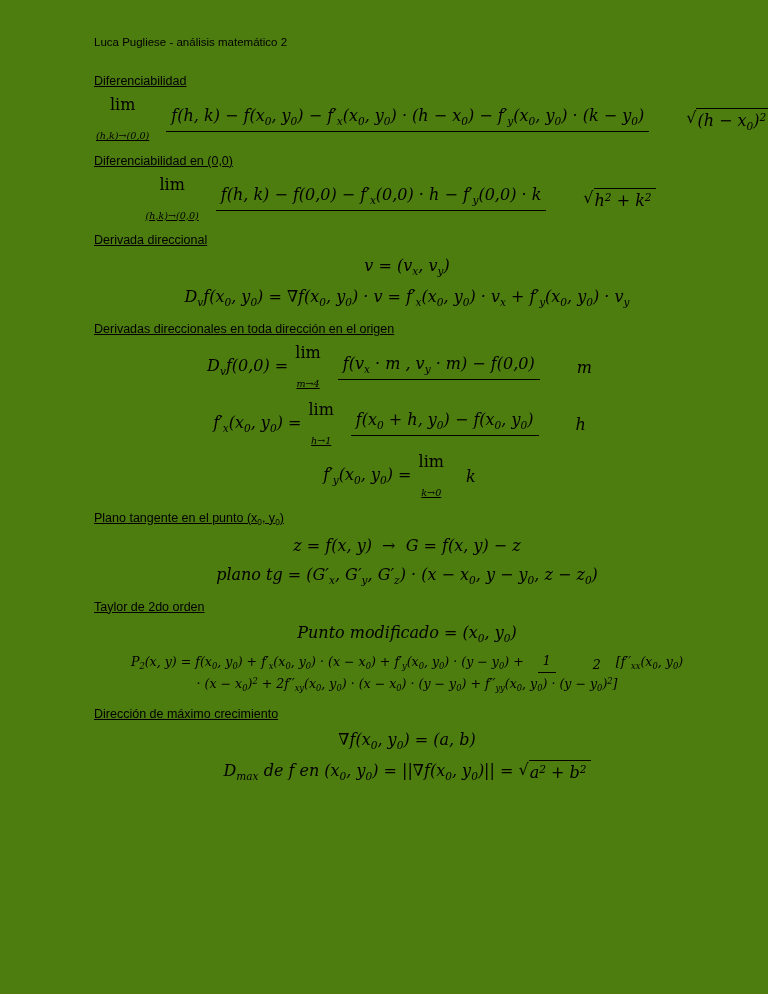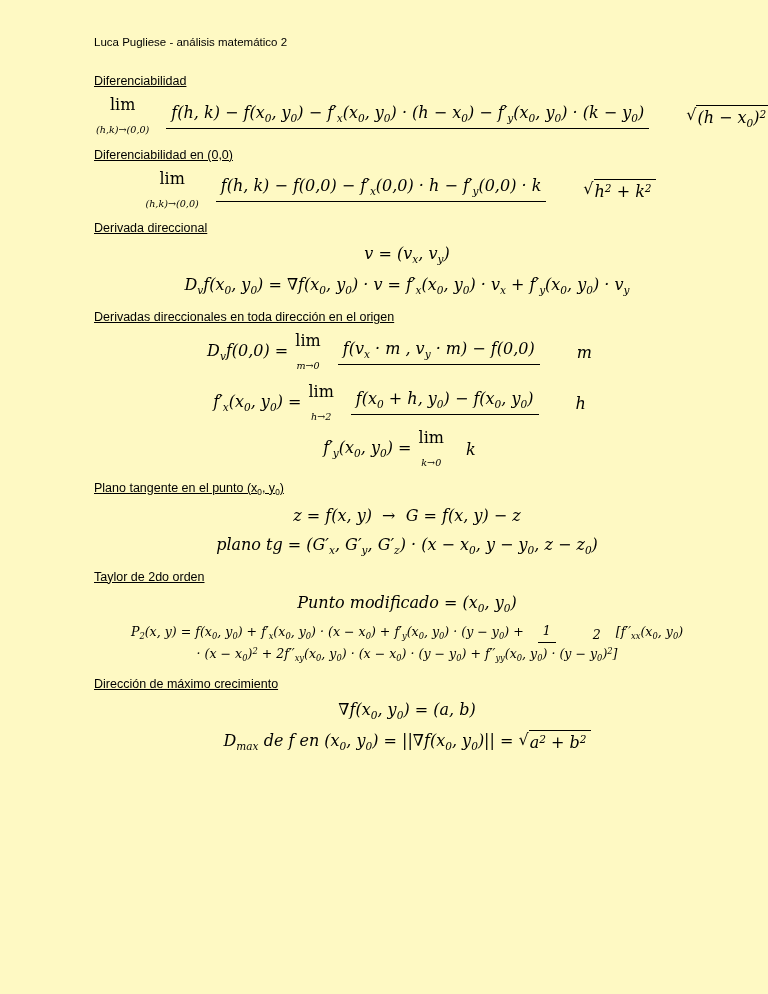--- a/index.html
+++ b/index.html
@@ -1,18 +1,18 @@
 <!DOCTYPE html>
 <html><head>
 <meta charset="utf-8">
 <style>
   * { box-sizing: border-box; }
   html, body { margin: 0; padding: 0; background: #ffffff; }
   .page {
-    width: 768px; height: 994px; margin: 0 auto; background: #fef9c3;
+    width: 768px; height: 994px; margin: 0 auto; background: #4d7c0f;
     padding: 36px 48px 20px 94px;
     font-family: "Liberation Sans", "DejaVu Sans", sans-serif;
     color: #000; overflow: hidden; position: relative;
   }
   .doc-header { font-size: 11.5px; margin-bottom: 26px; }
   .section { margin-top: 13px; }
   .section-heading { font-size: 12.5px; text-decoration: underline; margin-bottom: 4px; margin-top: 9px; }
   .formula {
     font-family: "DejaVu Serif", "Liberation Serif", serif;
     font-style: italic; font-size: 16px; text-align: center;
@@ -25,21 +25,21 @@
     display: inline-flex; flex-direction: row; align-items: center;
     vertical-align: middle; margin: 0 10px; text-align: center; gap: 32px;
   }
   .frac .num { display: block; padding: 0 5px 3px; border-bottom: 1.3px solid #000; }
   .frac .den { display: block; padding: 3px 5px 0; }
   .under {
     display: inline-flex; flex-direction: column; align-items: center;
     vertical-align: middle; margin: 0 7px 0 2px;
   }
   .under .main { font-style: normal; line-height: 1; }
-  .under .usub { font-size: 60%; margin-top: 12px; line-height: 1; }
+  .under .usub { font-size: 60%; margin-top: 18px; line-height: 1; text-decoration: underline; }
   .sqrt { display: inline-flex; align-items: flex-start; vertical-align: middle; }
   .sqrt .rad { font-style: normal; line-height: 1.2; }
   .sqrt .bar { border-top: 1.3px solid #000; padding: 1px 4px 0 1px; line-height: 1.35; }
   .mtext { white-space: pre; }
 </style>
 </head>
 <body>
 
 <div class="page">
   <div class="doc-header">Luca Pugliese - análisis matemático 2</div>
@@ -72,30 +72,30 @@
       </section>
       <section class="section">
         <div class="section-heading"><span class="mtext">Derivada direccional</span></div>
         <div class="formula"><span class="mtext">v = (v</span><span class="msub">x</span><span class="mtext">, v</span><span class="msub">y</span><span class="mtext">)</span></div>
         <div class="formula"><span class="mtext">D</span><span class="msub">v</span><span class="mtext">f(x</span><span class="msub">0</span><span class="mtext">, y</span><span class="msub">0</span><span class="mtext">) = ∇f(x</span><span class="msub">0</span><span class="mtext">, y</span><span class="msub">0</span><span class="mtext">) · v = f′</span><span class="msub">x</span><span class="mtext">(x</span><span class="msub">0</span><span class="mtext">, y</span><span class="msub">0</span><span class="mtext">) · v</span><span class="msub">x</span><span class="mtext"> + f′</span><span class="msub">y</span><span class="mtext">(x</span><span class="msub">0</span><span class="mtext">, y</span><span class="msub">0</span><span class="mtext">) · v</span><span class="msub">y</span></div>
       </section>
       <section class="section">
         <div class="section-heading"><span class="mtext">Derivadas direccionales en toda dirección en el origen</span></div>
         <div class="formula"><span class="mtext">D</span><span class="msub">v</span><span class="mtext">f(0,0) = </span><span class="under">
             <span class="main">lim</span>
-            <span class="usub">m→0</span>
+            <span class="usub">m→4</span>
           </span><span class="frac">
             <span class="num"><span class="mtext">f(v</span><span class="msub">x</span><span class="mtext"> · m , v</span><span class="msub">y</span><span class="mtext"> · m) − f(0,0)</span></span>
             <span class="den"><span class="mtext">m</span></span>
           </span></div>
       </section>
       <section class="section">
         <div class="formula"><span class="mtext">f′</span><span class="msub">x</span><span class="mtext">(x</span><span class="msub">0</span><span class="mtext">, y</span><span class="msub">0</span><span class="mtext">) = </span><span class="under">
             <span class="main">lim</span>
-            <span class="usub">h→2</span>
+            <span class="usub">h→1</span>
           </span><span class="frac">
             <span class="num"><span class="mtext">f(x</span><span class="msub">0</span><span class="mtext"> + h, y</span><span class="msub">0</span><span class="mtext">) − f(x</span><span class="msub">0</span><span class="mtext">, y</span><span class="msub">0</span><span class="mtext">)</span></span>
             <span class="den"><span class="mtext">h</span></span>
           </span></div>
         <div class="formula"><span class="mtext">f′</span><span class="msub">y</span><span class="mtext">(x</span><span class="msub">0</span><span class="mtext">, y</span><span class="msub">0</span><span class="mtext">) = </span><span class="under">
             <span class="main">lim</span>
             <span class="usub">k→0</span>
           </span><span class="frac">
             <span class="den"><span class="mtext">k</span></span>
           </span></div>

